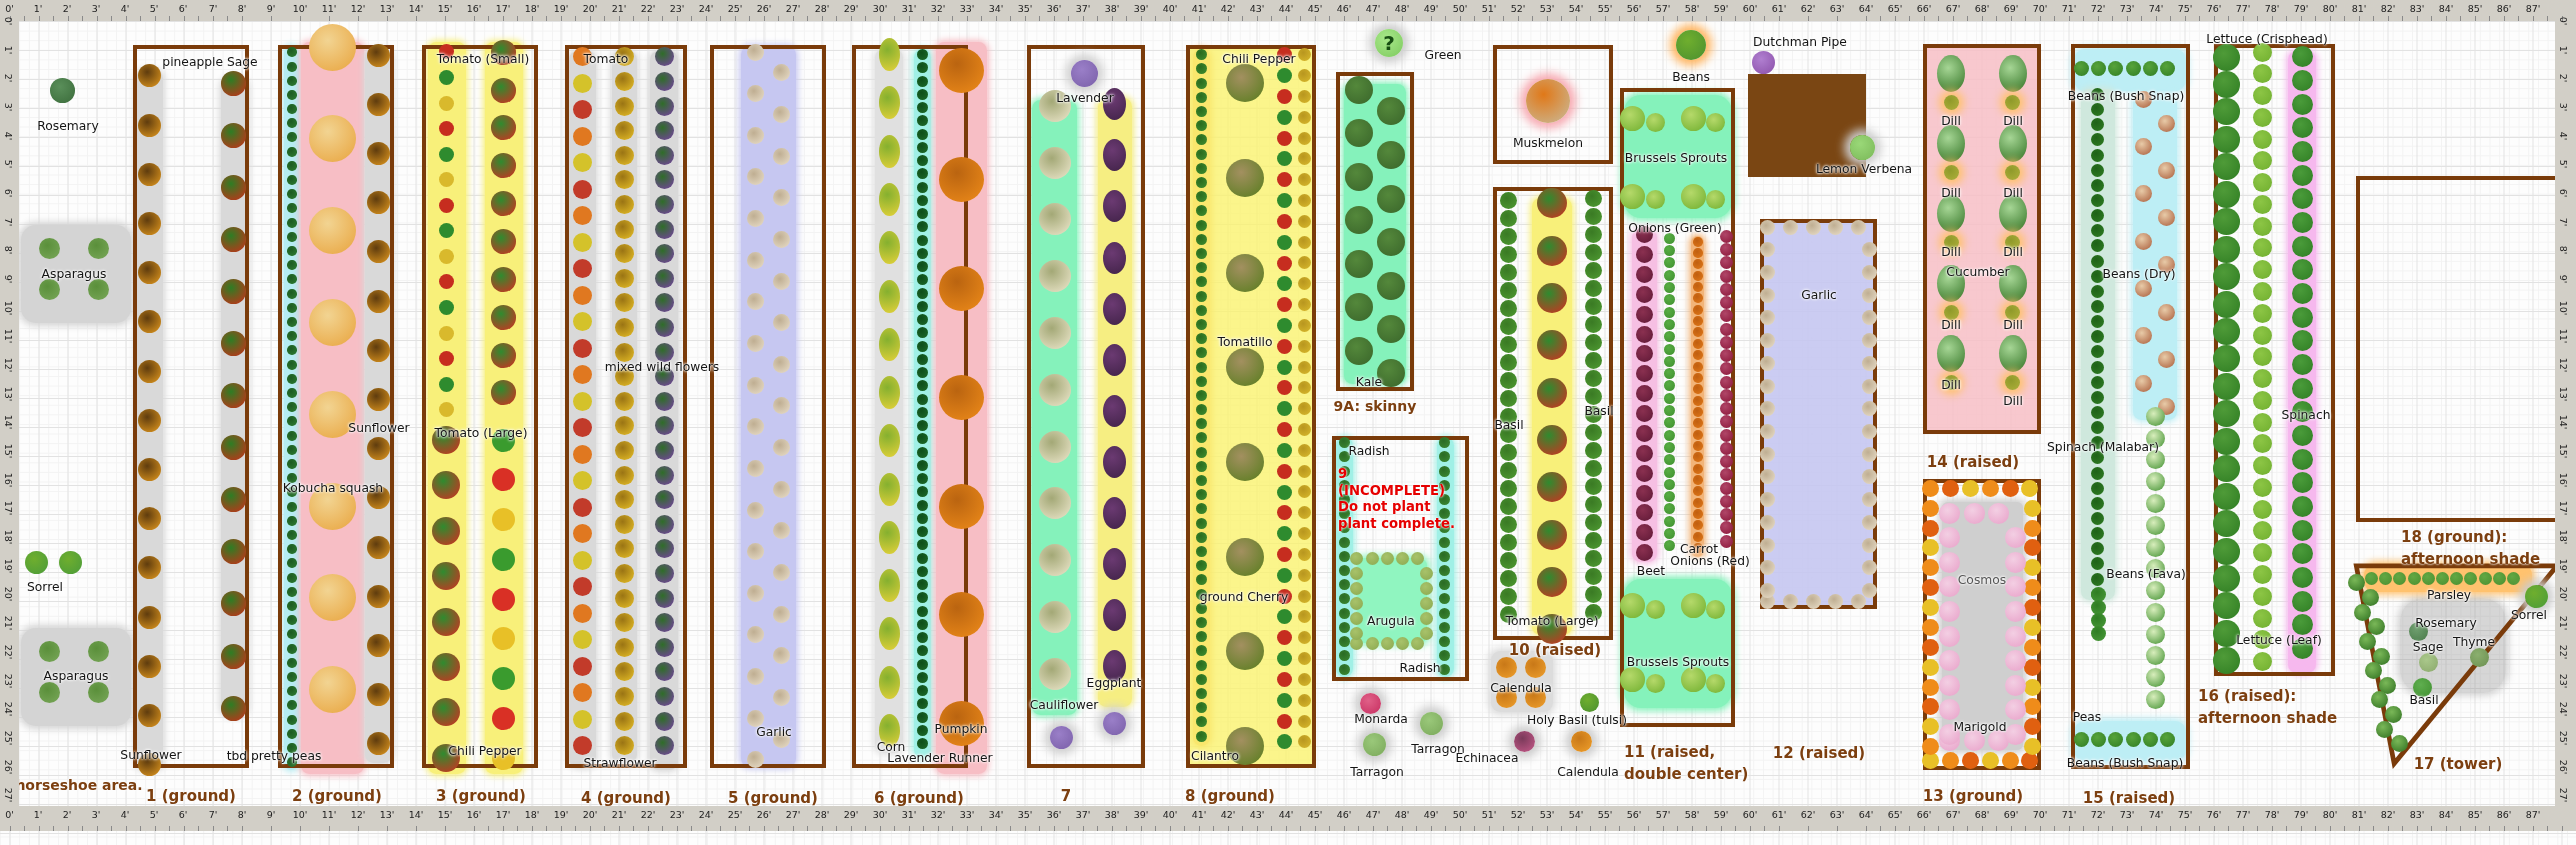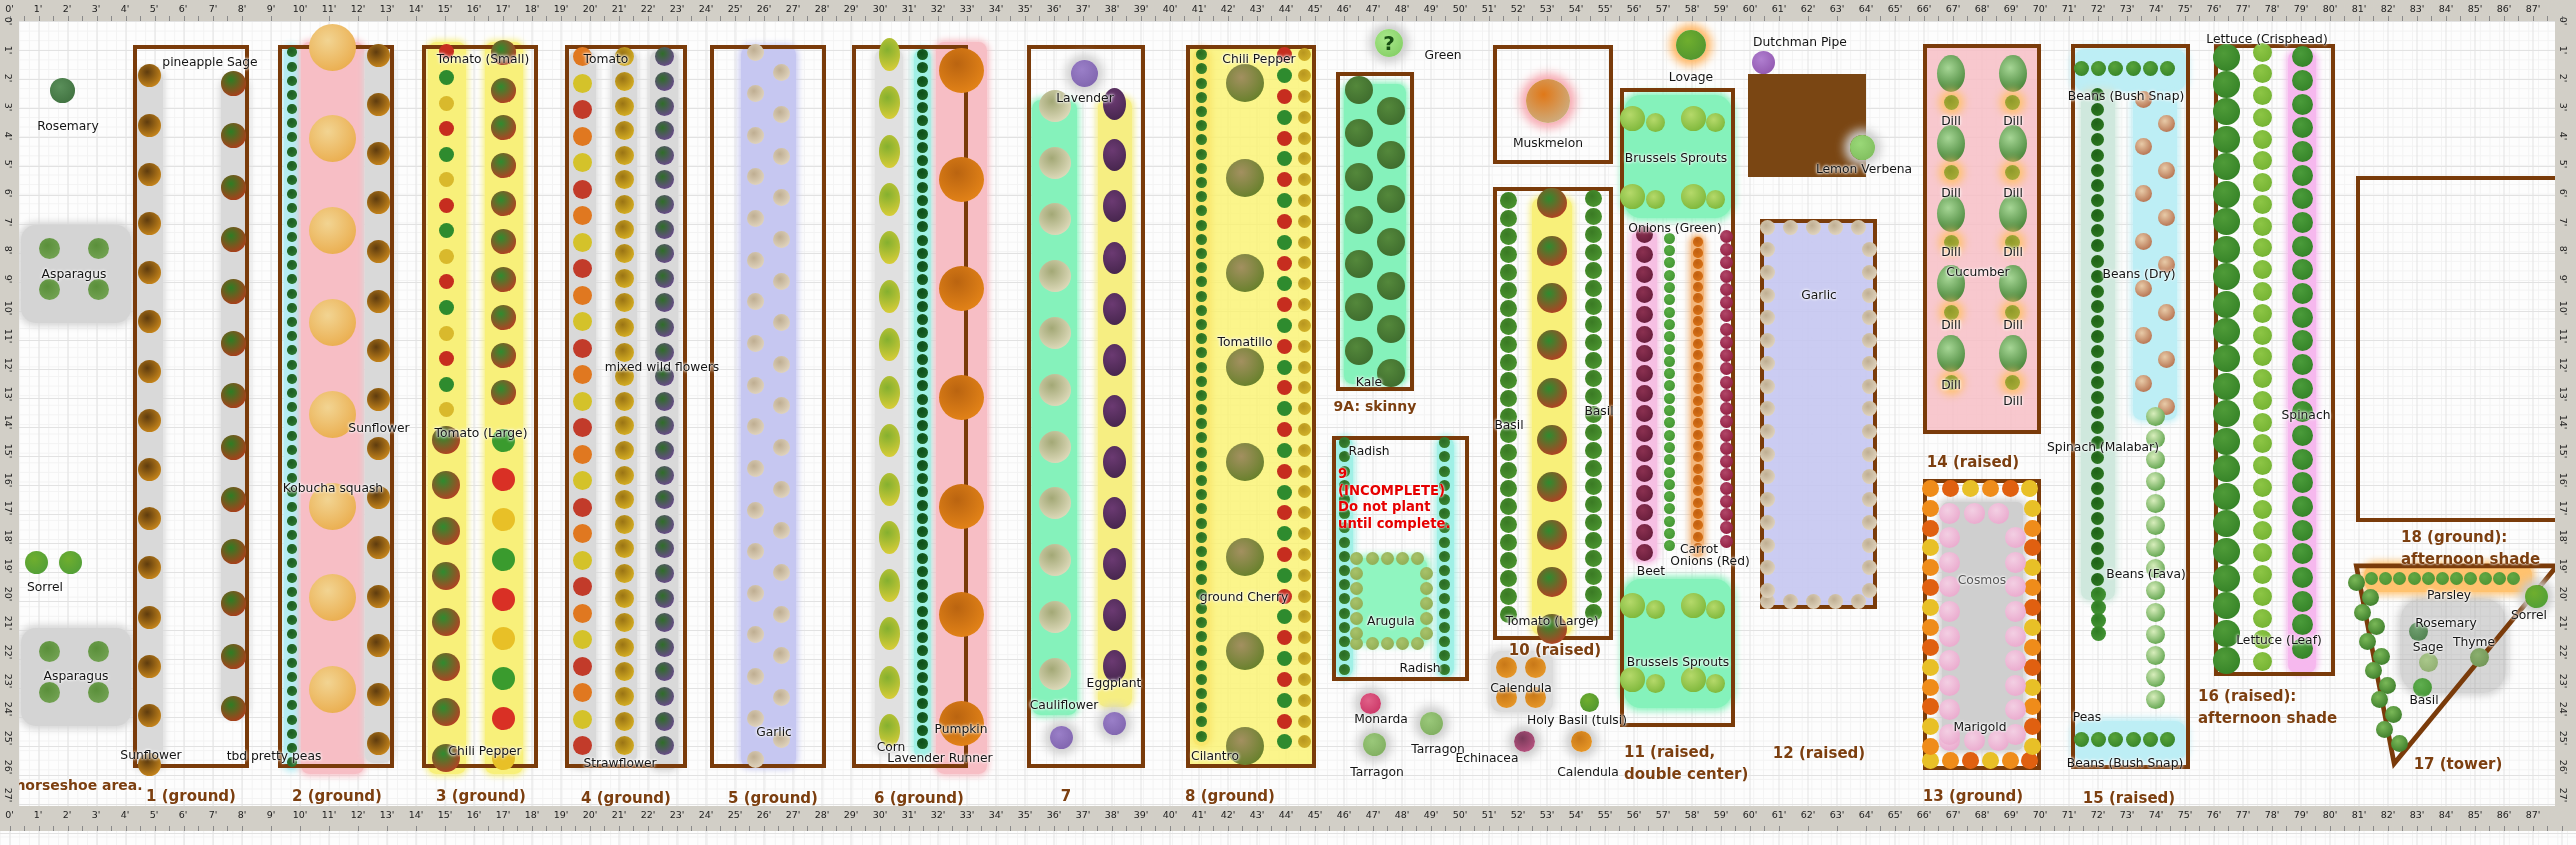--- a/index.html
+++ b/index.html
@@ -1447,21 +1447,21 @@
     <div class="lbl" style="left: 1377px; top: 772px;">Tarragon</div>
     <div class="lbl" style="left: 1548px; top: 143px;">Muskmelon</div>
     <div class="lbl" style="left: 1599px; top: 411px;">Basil</div>
     <div class="lbl" style="left: 1509px; top: 425px;">Basil</div>
     <div class="lbl" style="left: 1552px; top: 621px;">Tomato (Large)</div>
     <div class="lbl br" style="left: 1555px; top: 650px;">10 (raised)</div>
     <div class="lbl" style="left: 1521px; top: 688px;">Calendula</div>
     <div class="lbl" style="left: 1577px; top: 720px;">Holy Basil (tulsi)</div>
     <div class="lbl" style="left: 1487px; top: 758px;">Echinacea</div>
     <div class="lbl" style="left: 1588px; top: 772px;">Calendula</div>
-    <div class="lbl" style="left: 1691px; top: 77px;">Lovage</div>
+    <div class="lbl" style="left: 1691px; top: 77px;">Beans</div>
     <div class="lbl" style="left: 1676px; top: 158px;">Brussels Sprouts</div>
     <div class="lbl" style="left: 1675px; top: 228px;">Onions (Green)</div>
     <div class="lbl" style="left: 1699px; top: 549px;">Carrot</div>
     <div class="lbl" style="left: 1710px; top: 561px;">Onions (Red)</div>
     <div class="lbl" style="left: 1651px; top: 571px;">Beet</div>
     <div class="lbl" style="left: 1678px; top: 662px;">Brussels Sprouts</div>
     <div class="lbl" style="left: 1800px; top: 42px;">Dutchman Pipe</div>
     <div class="lbl" style="left: 1864px; top: 169px;">Lemon Verbena</div>
     <div class="lbl" style="left: 1819px; top: 295px;">Garlic</div>
     <div class="lbl br" style="left: 1819px; top: 753px;">12 (raised)</div>
@@ -1494,21 +1494,21 @@
     <div class="lbl" style="left: 2446px; top: 623px;">Rosemary</div>
     <div class="lbl" style="left: 2428px; top: 647px;">Sage</div>
     <div class="lbl" style="left: 2474px; top: 642px;">Thyme</div>
     <div class="lbl" style="left: 2529px; top: 615px;">Sorrel</div>
     <div class="lbl" style="left: 2424px; top: 700px;">Basil</div>
     <div class="lbl br" style="left: 2458px; top: 764px;">17 (tower)</div>
     <div class="block red" style="left: 1338px; top: 466px;">
       <div>9</div>
       <div>(INCOMPLETE)</div>
       <div>Do not plant</div>
-      <div>until complete.</div>
+      <div>plant complete.</div>
     </div>
     <div class="block br" style="left: 1624px; top: 741px;">
       <div>11 (raised,</div>
       <div>double center)</div>
     </div>
     <div class="block br" style="left: 2198px; top: 685px;">
       <div>16 (raised):</div>
       <div>afternoon shade</div>
     </div>
     <div class="block br" style="left: 2401px; top: 526px;">

